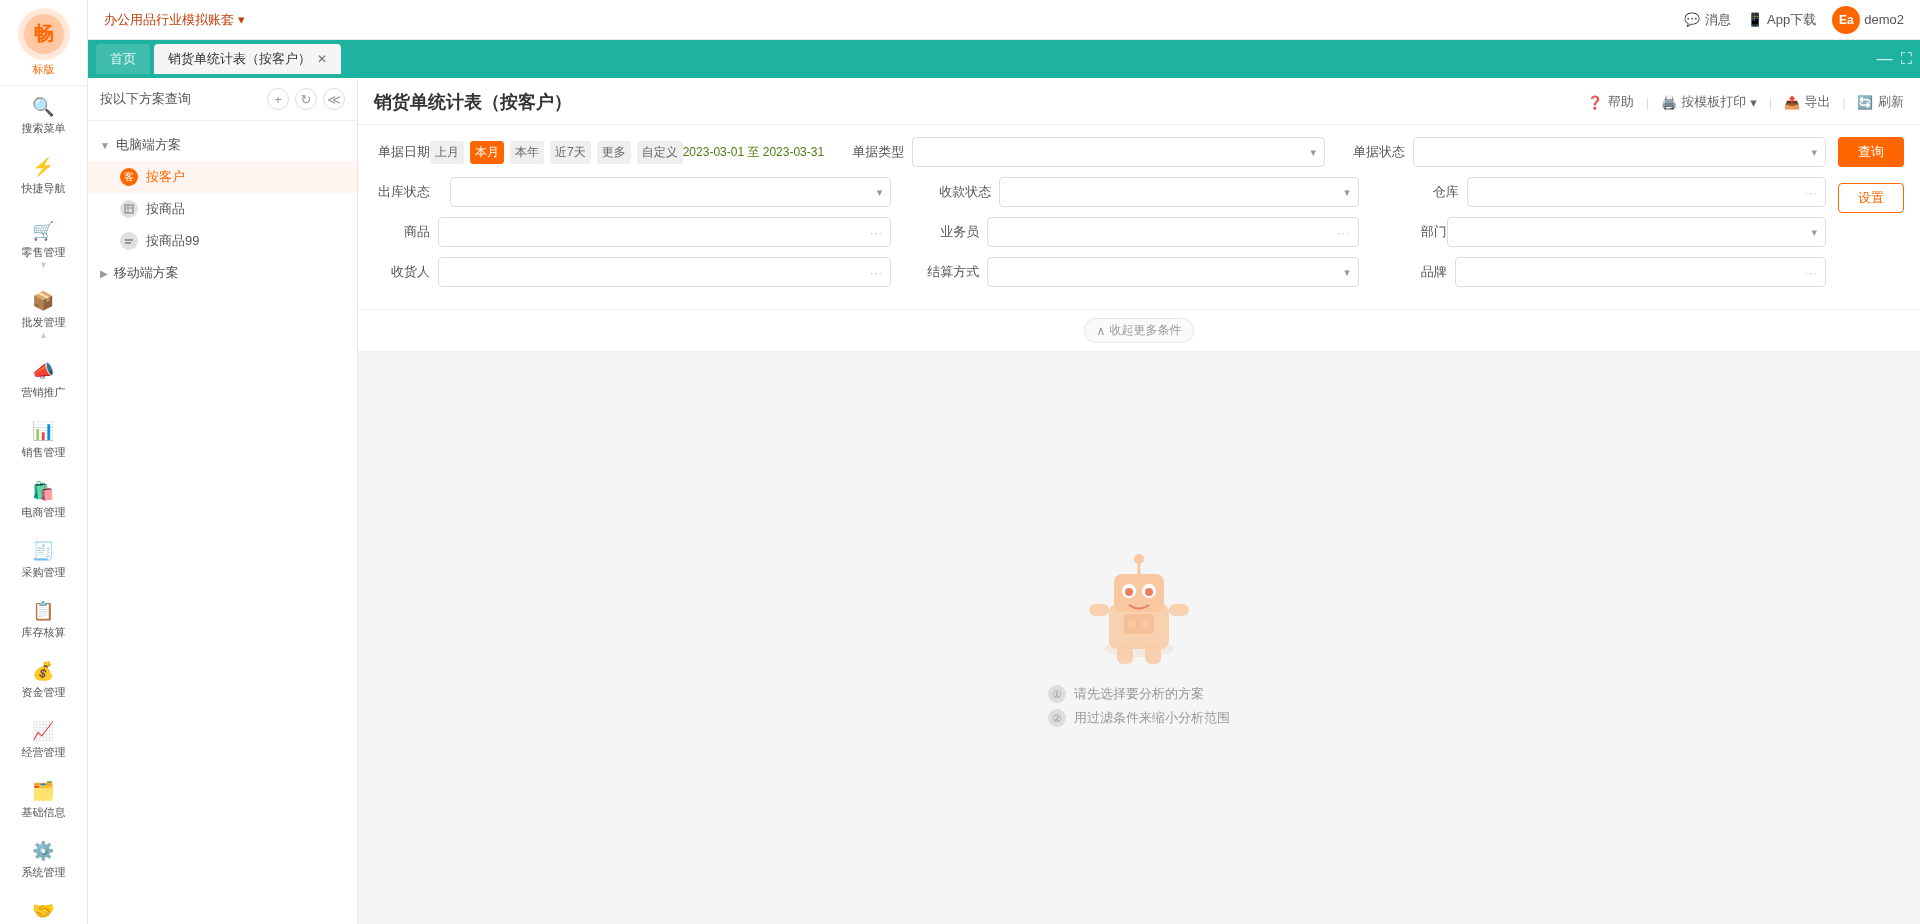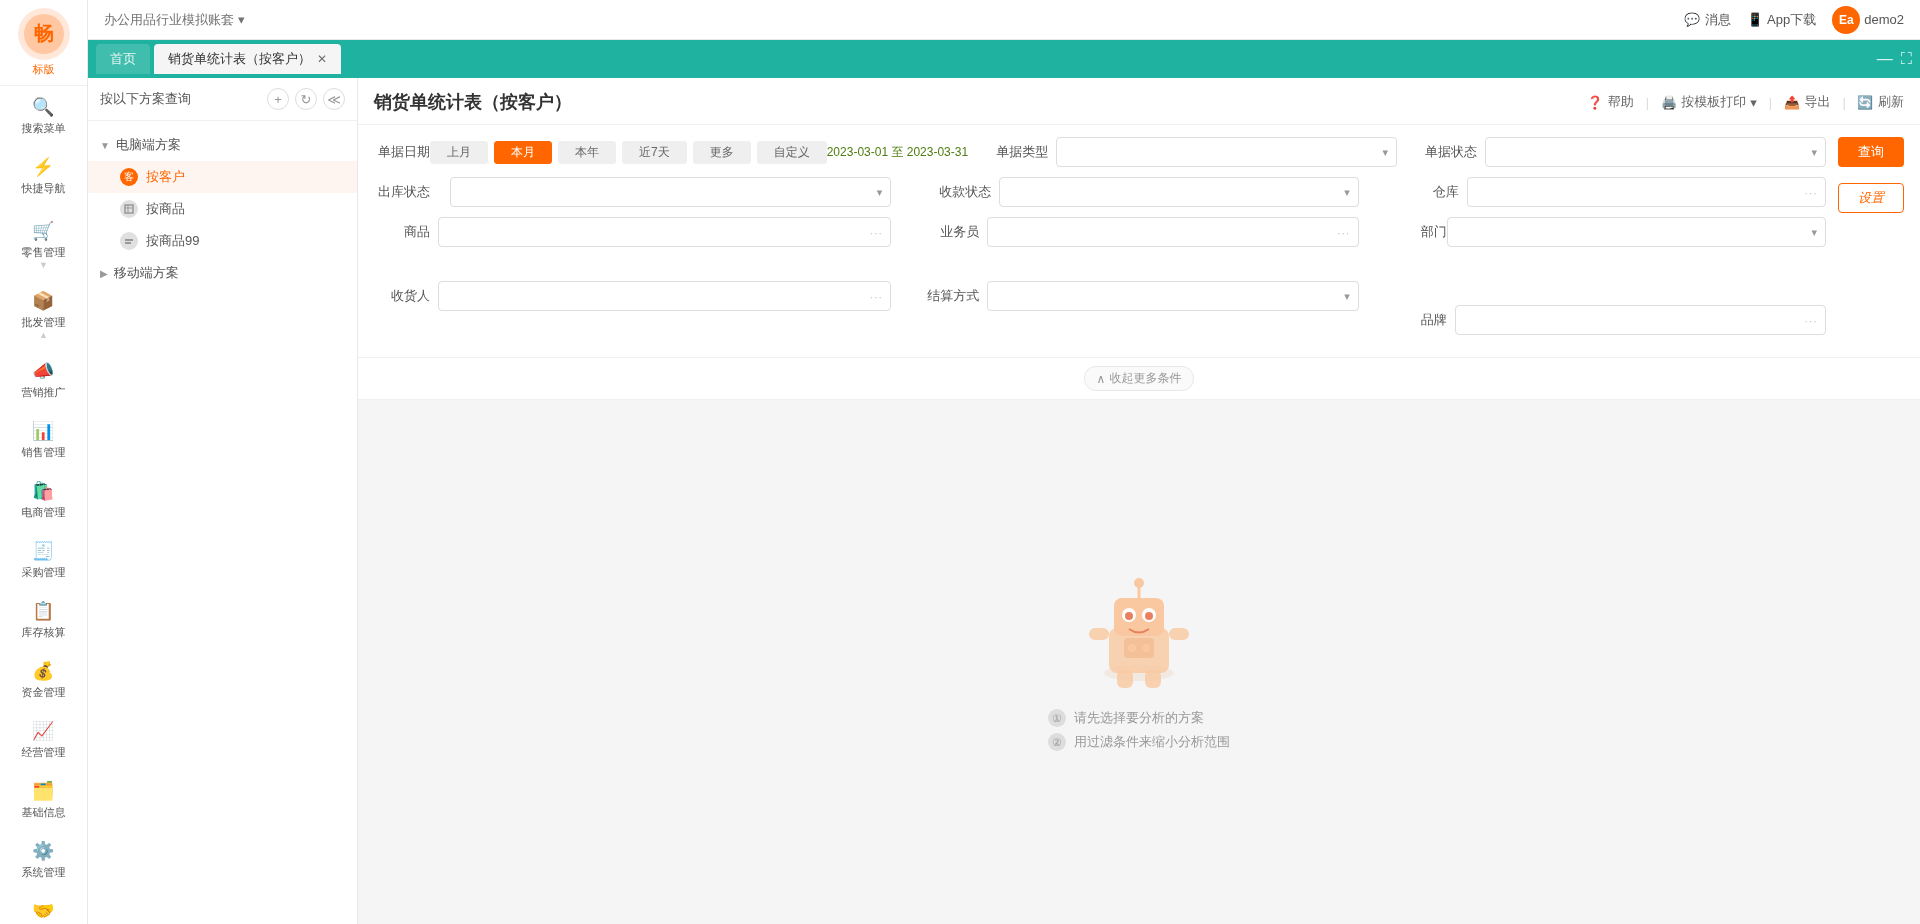--- a/index.html
+++ b/index.html
@@ -13,21 +13,21 @@
     .sidebar-item { width: 100%; display: flex; flex-direction: column; align-items: center; padding: 10px 4px; cursor: pointer; color: #555; font-size: 12px; }
     .sidebar-item-icon { font-size: 18px; margin-bottom: 3px; }
     .sidebar-item-label { font-size: 11px; text-align: center; }
     .sidebar-divider { width: 70%; height: 1px; background: #f0f0f0; margin: 2px 0; }
 
     
     .main { flex: 1; display: flex; flex-direction: column; overflow: hidden; }
 
     
     .topbar { height: 40px; background: #fff; display: flex; align-items: center; justify-content: space-between; padding: 0 16px; border-bottom: 1px solid #e8e8e8; }
-    .topbar-left { display: flex; align-items: center; gap: 8px; font-size: 13px; color: #737373; }
+    .topbar-left { display: flex; align-items: center; gap: 8px; font-size: 13px; color: #c2410c; }
     .topbar-dropdown { display: flex; align-items: center; gap: 4px; cursor: pointer; }
     .topbar-right { display: flex; align-items: center; gap: 16px; font-size: 13px; color: #555; }
     .topbar-right-item { display: flex; align-items: center; gap: 4px; cursor: pointer; }
     .avatar { width: 28px; height: 28px; border-radius: 50%; background: #ff6600; display: flex; align-items: center; justify-content: center; color: #fff; font-size: 12px; font-weight: bold; }
 
     
     .tabbar { height: 38px; background: #20b2a0; display: flex; align-items: center; padding: 0 8px; gap: 4px; }
     .tab { display: flex; align-items: center; gap: 6px; padding: 6px 14px; border-radius: 4px 4px 0 0; cursor: pointer; font-size: 13px; color: rgba(255,255,255,0.85); }
     .tab.active { background: #f5f5f5; color: #333; }
     .tab-close { font-size: 12px; cursor: pointer; opacity: 0.7; }
@@ -60,31 +60,31 @@
     .page-header { display: flex; align-items: center; justify-content: space-between; padding: 12px 16px 10px; background: #fff; border-bottom: 1px solid #f0f0f0; }
     .page-title { font-size: 18px; font-weight: bold; color: #333; }
     .page-actions { display: flex; align-items: center; gap: 12px; }
     .page-action-btn { display: flex; align-items: center; gap: 4px; cursor: pointer; font-size: 13px; color: #666; }
     .page-action-divider { color: #ddd; }
 
     
     .filter-area { background: #fff; padding: 12px 16px; border-bottom: 1px solid #f0f0f0; }
     .filter-label { font-size: 13px; color: #555; white-space: nowrap; min-width: 56px; text-align: right; }
     .filter-date-group { display: flex; align-items: center; gap: 6px; }
-    .date-quick-btn { padding: 2px 16px; border-radius: 3px; font-size: 12px; cursor: pointer; border: 1px solid transparent; color: #666; }
+    .date-quick-btn { padding: 2px 4px; border-radius: 3px; font-size: 12px; cursor: pointer; border: 1px solid transparent; color: #666; }
     .date-quick-btn.active { background: #ff6600; color: #fff; border-color: #ff6600; }
     .date-range-text { font-size: 12px; color: #4d7c0f; }
     .filter-select-box { flex: 1; height: 30px; border: 1px solid #ddd; border-radius: 4px; padding: 0 8px; font-size: 13px; color: #333; background: #fff; display: flex; align-items: center; justify-content: space-between; cursor: pointer; }
     .filter-select-box .chevron { color: #999; font-size: 11px; }
 
     
     .collapse-bar { display: flex; justify-content: center; padding: 8px 0; background: #fff; border-bottom: 1px solid #f0f0f0; }
     .collapse-btn { display: flex; align-items: center; gap: 4px; font-size: 12px; color: #999; cursor: pointer; padding: 3px 12px; border-radius: 12px; border: 1px solid #e8e8e8; background: #fafafa; }
     .btn-query { background: #ff6600; color: #fff; border: none; border-radius: 4px; padding: 6px 20px; font-size: 13px; cursor: pointer; }
-    .btn-settings { background: #fff; color: #ff6600; border: 1px solid #ff6600; border-radius: 4px; padding: 5px 16px; font-size: 13px; cursor: pointer; font-style: italic; }
+    .btn-settings { background: #fff; color: #ff6600; border: 1px solid #ff6600; border-radius: 4px; padding: 5px 16px; font-size: 13px; cursor: pointer; }
 
     
     .empty-state { flex: 1; display: flex; flex-direction: column; align-items: center; justify-content: center; background: #f5f5f5; }
     .empty-icon { width: 120px; height: 120px; margin-bottom: 16px; }
     .empty-tips { display: flex; flex-direction: column; gap: 6px; }
     .empty-tip { display: flex; align-items: center; gap: 8px; font-size: 13px; color: #999; }
     .tip-num { width: 18px; height: 18px; border-radius: 50%; background: #ddd; display: flex; align-items: center; justify-content: center; font-size: 11px; color: #999; flex-shrink: 0; }
 
     
     .right-actions { display: flex; flex-direction: column; gap: 16px; padding: 0; }
@@ -384,21 +384,21 @@
                 <span></span>
                 <span style="color:#ccc; cursor:pointer;">···</span>
               </div>
               <div style="flex:1; display:flex; align-items:center; gap:8px; margin-left:24px;">
                 <span class="filter-label">结算方式</span>
                 <div class="filter-select-box" style="flex:1;">
                   <span></span>
                   <span class="chevron">▾</span>
                 </div>
               </div>
-              <div style="flex:1; display:flex; align-items:center; gap:8px; margin-left:24px;margin-top:48px;">
+              <div style="flex:1; display:flex; align-items:center; gap:8px; margin-left:24px;">
                 <span class="filter-label">品牌</span>
                 <div class="filter-select-box" style="flex:1;">
                   <span></span>
                   <span style="color:#ccc; cursor:pointer;">···</span>
                 </div>
               </div>
             </div>
           </div>
 
           <div class="right-actions">

